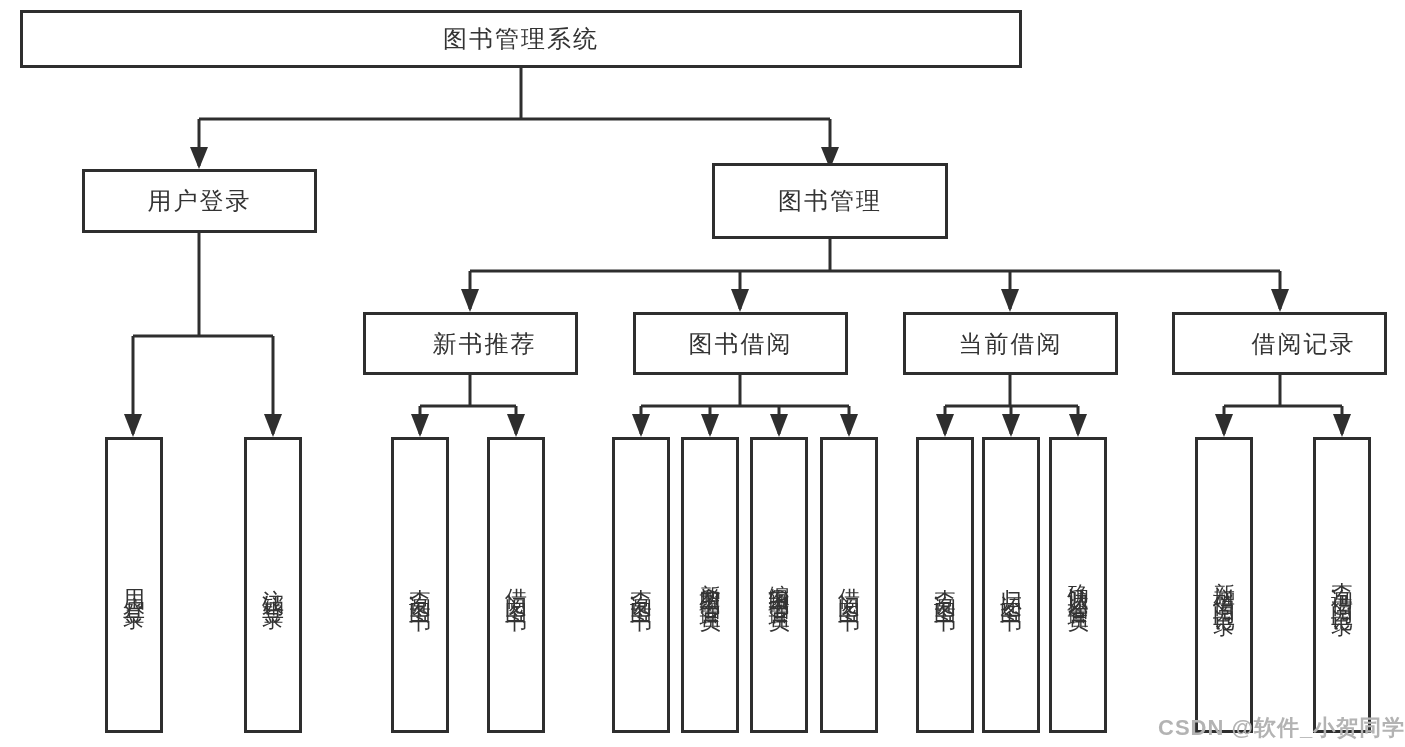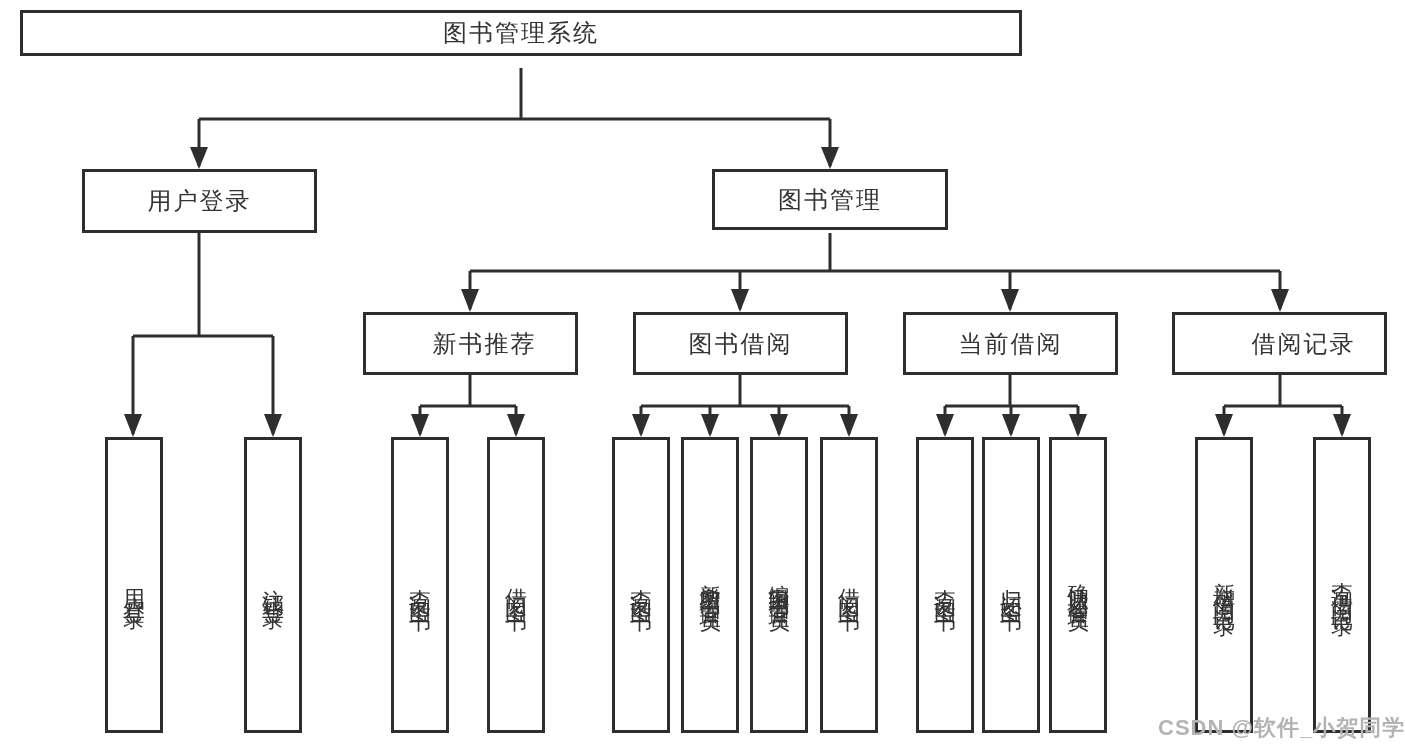--- a/index.html
+++ b/index.html
@@ -24,23 +24,23 @@
   .node.v{width:58px;top:437px;height:296px;}
   .node.v .vtext{
     writing-mode:vertical-rl;
     text-orientation:mixed;
     font-size:22px;
     letter-spacing:7px;
     color:#333333;
     white-space:nowrap;
   }
   .node.v .vtext.long{font-size:21px;letter-spacing:4px;}
-  .root-box{left:20px;top:10px;width:1002px;height:46px;}
+  .root-box{left:20px;top:10px;width:1002px;height:58px;}
   .n-user-login{left:82px;top:169px;width:235px;height:64px;}
-  .n-book-mgmt{left:712px;top:169px;width:236px;height:61px;}
+  .n-book-mgmt{left:712px;top:163px;width:236px;height:76px;}
   .l3{top:312px;width:215px;height:63px;}
   .n-new-book{left:363px;padding-left:28px;}
   .n-book-borrow{left:633px;}
   .n-current-borrow{left:903px;}
   .n-borrow-records{left:1172px;padding-left:48px;}
   .watermark{
     position:absolute;
     left:1158px;top:713px;
     font-size:22px;
     color:#b3b3b3;

